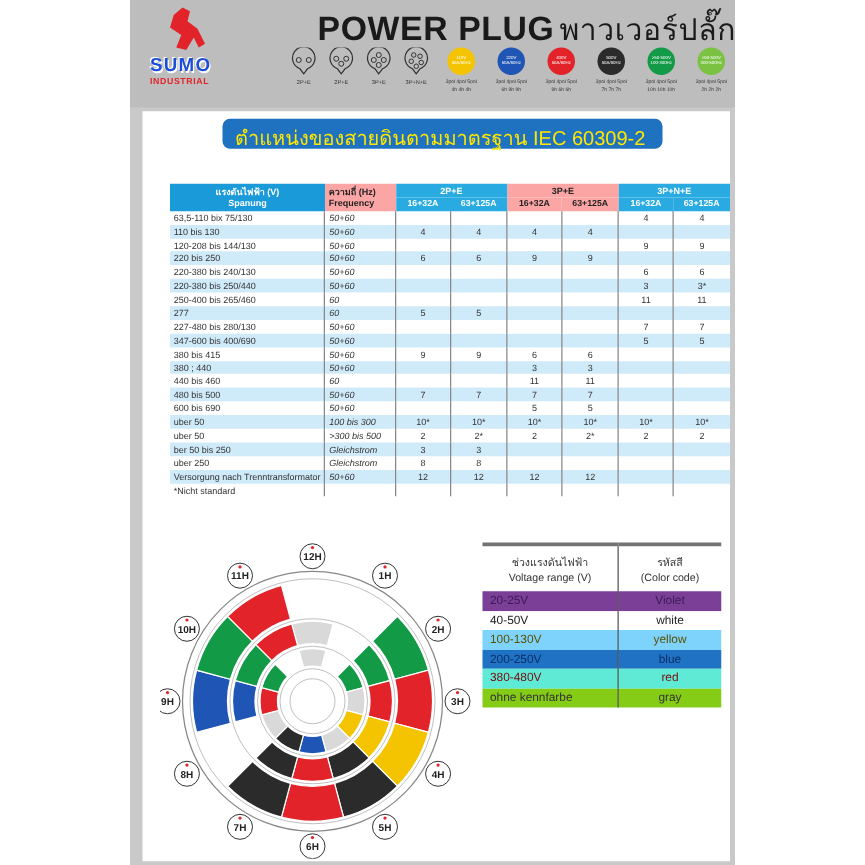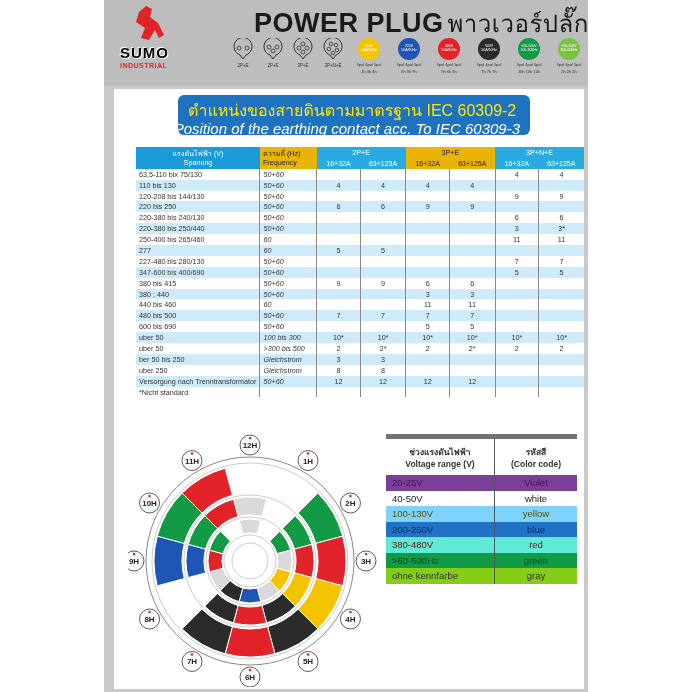--- a/index.html
+++ b/index.html
@@ -1,49 +1,49 @@
 <!DOCTYPE html>
 <html><head>
 <meta charset="utf-8">
 <style>
   html,body{margin:0;padding:0;background:#ffffff;}
   body{width:692px;height:692px;position:relative;overflow:hidden;font-family:"Liberation Sans",sans-serif;}
   .poster{position:absolute;left:104px;top:0;width:484px;height:692px;background:#c9c9c9;}
   .header{position:absolute;left:0;top:0;width:484px;height:86px;background:#bdbdbd;}
   .logo{position:absolute;left:10px;top:4px;width:80px;height:70px;}
-  .logo .sumo{position:absolute;left:6px;top:40px;font-family:"Liberation Sans",sans-serif;font-weight:bold;font-size:15px;color:#000000;letter-spacing:1px;text-shadow:1px 1px 0 #fff,-1px -1px 0 #fff;}
+  .logo .sumo{position:absolute;left:6px;top:40px;font-family:"Liberation Sans",sans-serif;font-weight:bold;font-size:15px;color:#1d4ed8;letter-spacing:1px;text-shadow:1px 1px 0 #fff,-1px -1px 0 #fff;}
   .logo .ind{position:absolute;left:6px;top:58px;font-size:7px;font-weight:bold;color:#e2232a;letter-spacing:0.5px;}
   .title{position:absolute;left:150px;top:4px;font-size:27px;font-weight:bold;color:#1a1a1a;letter-spacing:0.5px;white-space:nowrap;}
   .title .th{font-size:24px;font-weight:normal;margin-left:4px;}
   .plugs{position:absolute;left:126px;top:38px;display:flex;gap:4px;}
   .plug{width:26px;text-align:center;}
   .plug svg{display:block;margin:0 auto;}
   .plug .lbl{font-size:4.5px;color:#333;margin-top:3px;white-space:nowrap;}
   .colors{position:absolute;left:248px;top:38px;display:flex;gap:6px;}
   .cc{width:34px;text-align:center;}
   .cc .dot{width:22px;height:22px;border-radius:50%;margin:0 auto;display:flex;align-items:center;justify-content:center;font-size:3.5px;color:#fff;line-height:1.1;}
   .cc .pol{font-size:4px;color:#333;margin-top:2px;white-space:nowrap;}
   .card{position:absolute;left:10px;top:89px;width:470px;height:600px;background:#fff;}
-  .banner{position:absolute;left:64px;top:6px;width:352px;height:40px;background:#1e72c0;border-radius:6px;}
+  .banner{position:absolute;left:64px;top:6px;width:352px;height:24px;background:#1e72c0;border-radius:6px;}
   .banner .th{position:absolute;left:10px;top:3px;font-size:16px;color:#ffe600;white-space:nowrap;}
   .banner .en{position:absolute;right:10px;top:25px;font-size:15px;color:#fff;white-space:nowrap;font-style:italic;}
   table.iec{position:absolute;left:22px;top:58px;border-collapse:collapse;font-size:7.2px;color:#333;}
   table.iec td,table.iec th{padding:0 3px;height:10.9px;white-space:nowrap;}
-  table.iec th{font-weight:normal;}
+  table.iec th{font-weight:bold;}
   .h-blue{background:#1a9ad9;color:#fff;}
-  .h-yel{background:#eab308;color:#222;}
+  .h-yel{background:#fca5a5;color:#222;}
   .h-lb{background:#29abe2;color:#fff;}
   .sub th{font-size:7px;}
   table.iec tr.z td{background:#cfeaf8;}
   table.iec td.v{text-align:center;border-left:1px solid #888;width:50px;}
   table.iec td.c1{width:110px;}
   table.iec td.c2{width:58px;border-left:1px solid #888;font-style:italic;}
   .legend{position:absolute;left:272px;top:345px;border-collapse:collapse;font-size:9.5px;}
   .legend td{padding:0 6px;height:15.5px;}
-  .legend .hd td{height:36px;text-align:center;color:#333;font-size:8.5px;border-top:5px solid #737373;font-weight:bold;}
+  .legend .hd td{height:36px;text-align:center;color:#333;font-size:8.5px;border-top:3px solid #737373;}
   .legend td.sep{border-left:1px solid #555;text-align:center;}
   .wheel{position:absolute;left:14px;top:340px;width:255px;height:258px;}
 </style>
 </head>
 <body>
 
 <div class="poster">
   <div class="header">
     <div class="logo">
       <svg width="40" height="40" style="position:absolute;left:14px;top:0">
@@ -482,24 +482,20 @@
             <td class="sep" style="width:70px">yellow</td>
           </tr>
           <tr style="background: rgb(31, 114, 196); color: rgb(11, 47, 102);">
             <td style="width:96px">200-250V</td>
             <td class="sep" style="width:70px">blue</td>
           </tr>
           <tr style="background: #5eead4; color: rgb(122, 10, 14);">
             <td style="width:96px">380-480V</td>
             <td class="sep" style="width:70px">red</td>
           </tr>
-          <tr style="background: rgb(19, 154, 71); color: rgb(10, 74, 34);">
-            <td style="width:96px">&gt;60-500Hz</td>
-            <td class="sep" style="width:70px">green</td>
-          </tr>
           <tr style="background: #84cc16; color: rgb(51, 51, 51);">
             <td style="width:96px">ohne kennfarbe</td>
             <td class="sep" style="width:70px">gray</td>
           </tr>
         </tbody>
     </table>
   </div>
 </div>
 
 </body></html>

